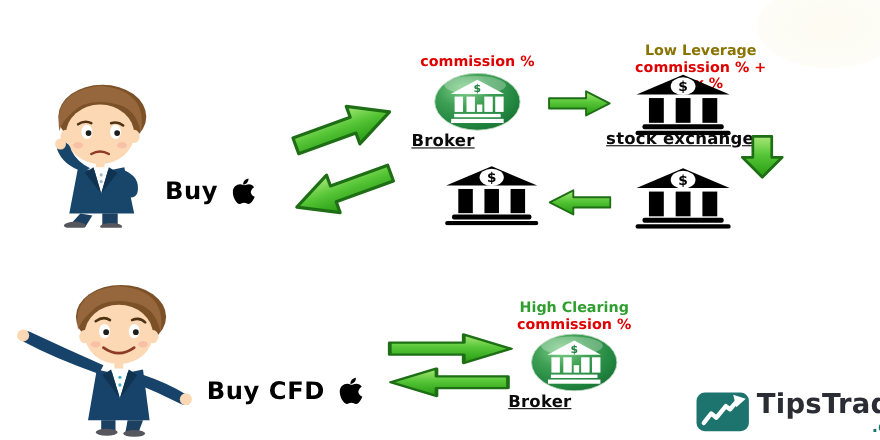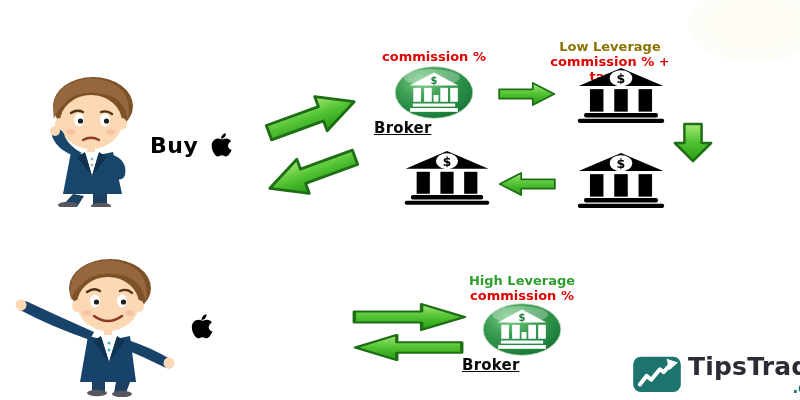--- a/index.html
+++ b/index.html
@@ -9,21 +9,21 @@
   }
   .abs{position:absolute;}
   .deco-ellipse{
     left:688px;top:-14px;width:132px;height:76px;border-radius:50%;
     background:radial-gradient(ellipse at center,#fdfbf1 0%,#fdfcf6 60%,#ffffff 100%);
   }
   .fee-label{font-weight:bold;font-size:13px;color:#e00000;text-align:center;line-height:1.15;}
   .fee-line1-olive{color:#8a7400;}
   .fee-line1-green{color:#2f9e2f;}
   .node-label{font-weight:bold;font-size:15px;color:#0b0b0b;text-align:left;letter-spacing:.2px;text-decoration:underline;}
-  .buy-group{display:flex;align-items:center;gap:10px;}
+  .buy-group{display:flex;align-items:center;gap:10px;margin-top:29px;}
   .buy-text{font-weight:bold;font-size:22px;color:#000;letter-spacing:.5px;}
   .arrow-wrap svg{display:block;width:100%;height:100%;}
   .rot-diag{transform:rotate(-20deg);}
   .flip svg{transform:scaleX(-1);}
   .brand{display:flex;align-items:flex-start;gap:6px;}
   .brand-text{display:flex;flex-direction:column;align-items:flex-end;}
   .brand-name{font-weight:bold;font-size:25px;color:#2c2c34;line-height:1;letter-spacing:.2px;}
   .brand-suffix{font-weight:bold;font-size:15px;color:#1d746f;line-height:1;margin-top:2px;}
   svg text{font-family:"DejaVu Sans",sans-serif;}
 </style>
@@ -144,29 +144,30 @@
       </svg>
   </div>
   <div class="abs node-label" style="left:374px;top:119px;width:120px">Broker</div>
 
   <div class="abs arrow-wrap" style="left:498px;top:80px;width:58px;height:28px">
     <svg viewBox="0 0 100 44">
         <use href="#arrow-right-shape"></use>
       </svg>
   </div>
 
-  <div class="abs fee-label" style="left:540px;top:40px;width:140px">
+  <div class="abs fee-label" style="left:567px;top:40px;width:140px">
     <div class="fee-line1-olive">Low Leverage</div>
     <div>commission % + tax %</div>
   </div>
   <div class="abs" style="left:576px;top:67px;width:90px;height:50px">
     <svg viewBox="0 0 100 62" width="90" height="56">
         <use href="#bank-black-shape"></use>
       </svg>
   </div>
+  <div class="abs node-label" style="left:551px;top:117px;width:140px">stock exchange</div>
 
   <div class="abs arrow-wrap" style="left:671px;top:122px;width:44px;height:42px">
     <svg viewBox="0 0 46 44">
         <use href="#arrow-down-shape"></use>
       </svg>
   </div>
 
   <div class="abs" style="left:576px;top:152px;width:90px;height:56px">
     <svg viewBox="0 0 100 62" width="90" height="56">
         <use href="#bank-black-shape"></use>
@@ -213,38 +214,39 @@
       <path d="M118 88 Q142 96 160 107 Q165 110 163 114 Q160 118 154 115 Q134 105 112 96 Z" fill="#17436a"></path>
       <circle cx="159" cy="111" r="5.5" fill="#fcd9b4"></circle>
       <rect x="82" y="130" width="13" height="11" fill="#1b4061"></rect>
       <path d="M106 130 L120 130 L116 141 L104 141 Z" fill="#1b4061"></path>
       <ellipse cx="87" cy="141" rx="10" ry="3.2" fill="#56565e"></ellipse>
       <ellipse cx="112" cy="142" rx="10" ry="3.2" fill="#56565e"></ellipse>
     </svg>
   </div>
 
   <div class="abs buy-group" style="left:188px;top:312px">
+    <span class="buy-text">Buy CFD</span>
     <svg viewBox="0 0 24 28" width="27" height="30">
         <use href="#apple-shape"></use>
       </svg>
   </div>
 
   <div class="abs arrow-wrap" style="left:352px;top:302px;width:116px;height:30px">
     <svg viewBox="0 0 100 44" preserveAspectRatio="none">
         <use href="#arrow-right-shape"></use>
       </svg>
   </div>
   <div class="abs arrow-wrap flip" style="left:352px;top:333px;width:112px;height:29px">
     <svg viewBox="0 0 100 44" preserveAspectRatio="none">
         <use href="#arrow-right-shape"></use>
       </svg>
   </div>
 
   <div class="abs fee-label" style="left:452px;top:274px;width:140px">
-    <div class="fee-line1-green">High Leverage</div>
+    <div class="fee-line1-green">High Clearing</div>
     <div>commission %</div>
   </div>
   <div class="abs" style="left:482px;top:303px;width:80px;height:53px">
     <svg viewBox="0 0 80 53" width="80" height="53">
         <use href="#sphere-bank"></use>
       </svg>
   </div>
   <div class="abs node-label" style="left:462px;top:356px;width:120px">Broker</div>
 
   <div class="abs brand" style="left:632px;top:354px">

